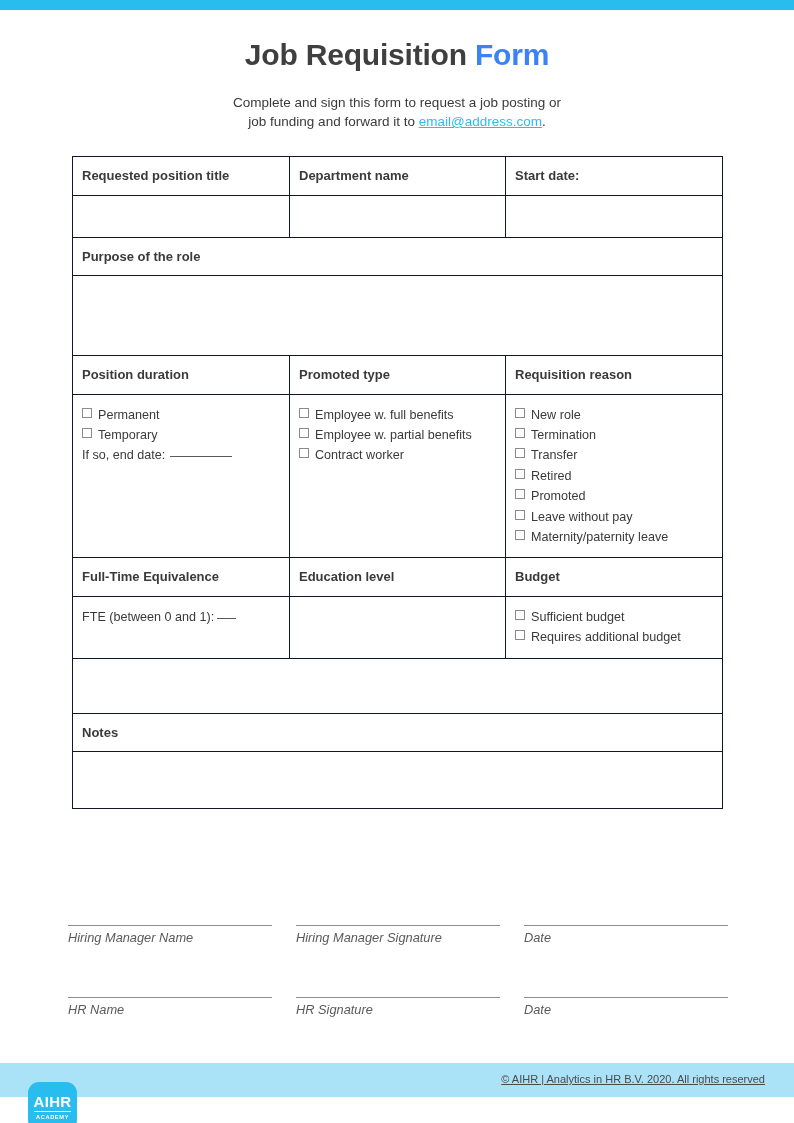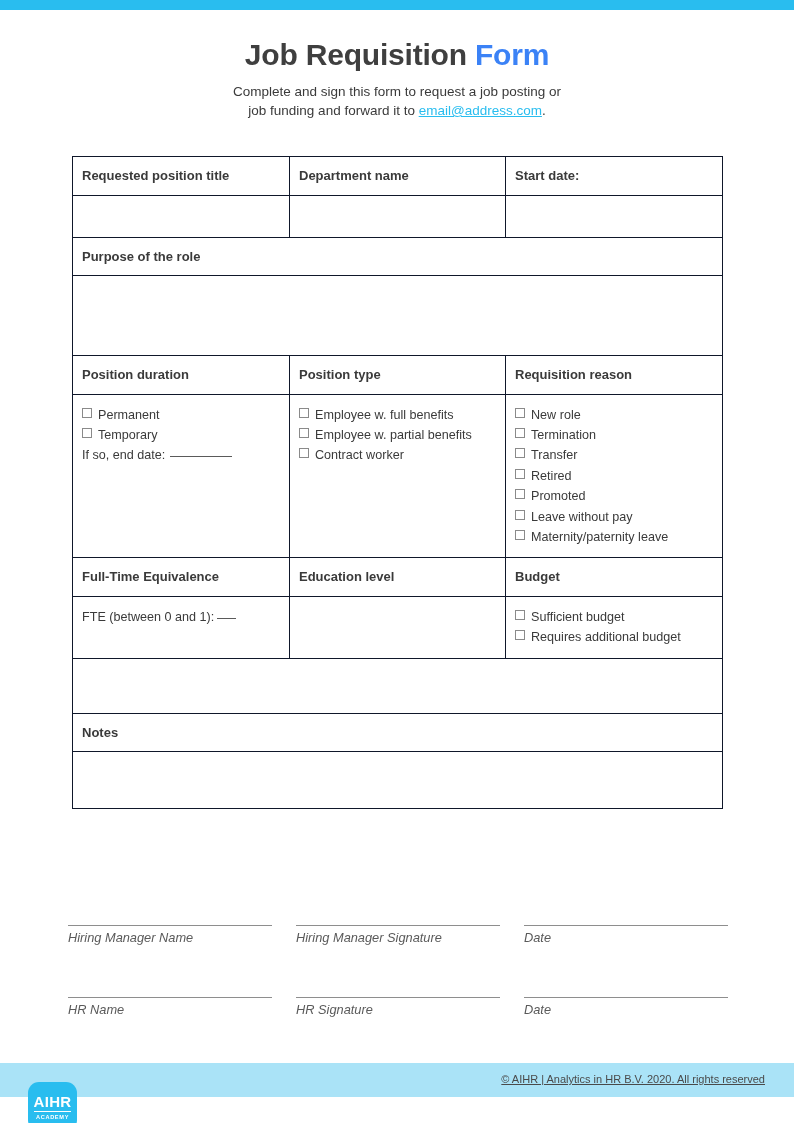--- a/index.html
+++ b/index.html
@@ -37,21 +37,21 @@
     font-size: 30px;
     font-weight: bold;
     color: #3f3f3f;
     letter-spacing: -0.2px;
     margin: 0;
     line-height: 1.15;
   }
   .doc-title .accent { color: #3b82f6; }
 
   .subtitle {
-    margin: 9px 0 0 0;
+    margin: 20px 0 0 0;
     font-size: 13.5px;
     line-height: 1.45;
     color: #3a3a3a;
   }
   .subtitle a {
     color: #29bdef;
     text-decoration: underline;
   }
 
   
@@ -236,21 +236,21 @@
       </td>
     </tr>
     <tr class="tall-blank">
       <td colspan="3"></td>
     </tr>
     <tr class="hdr-row">
       <td>
         <div class="cell-pad hdr">Position duration</div>
       </td>
       <td>
-        <div class="cell-pad hdr">Position type</div>
+        <div class="cell-pad hdr">Promoted type</div>
       </td>
       <td>
         <div class="cell-pad hdr">Requisition reason</div>
       </td>
     </tr>
     <tr class="opt-row">
       <td>
         <div class="cell-pad opts">
           <div class="opt-line">
             <span class="cbx"></span><span>Permanent</span>

